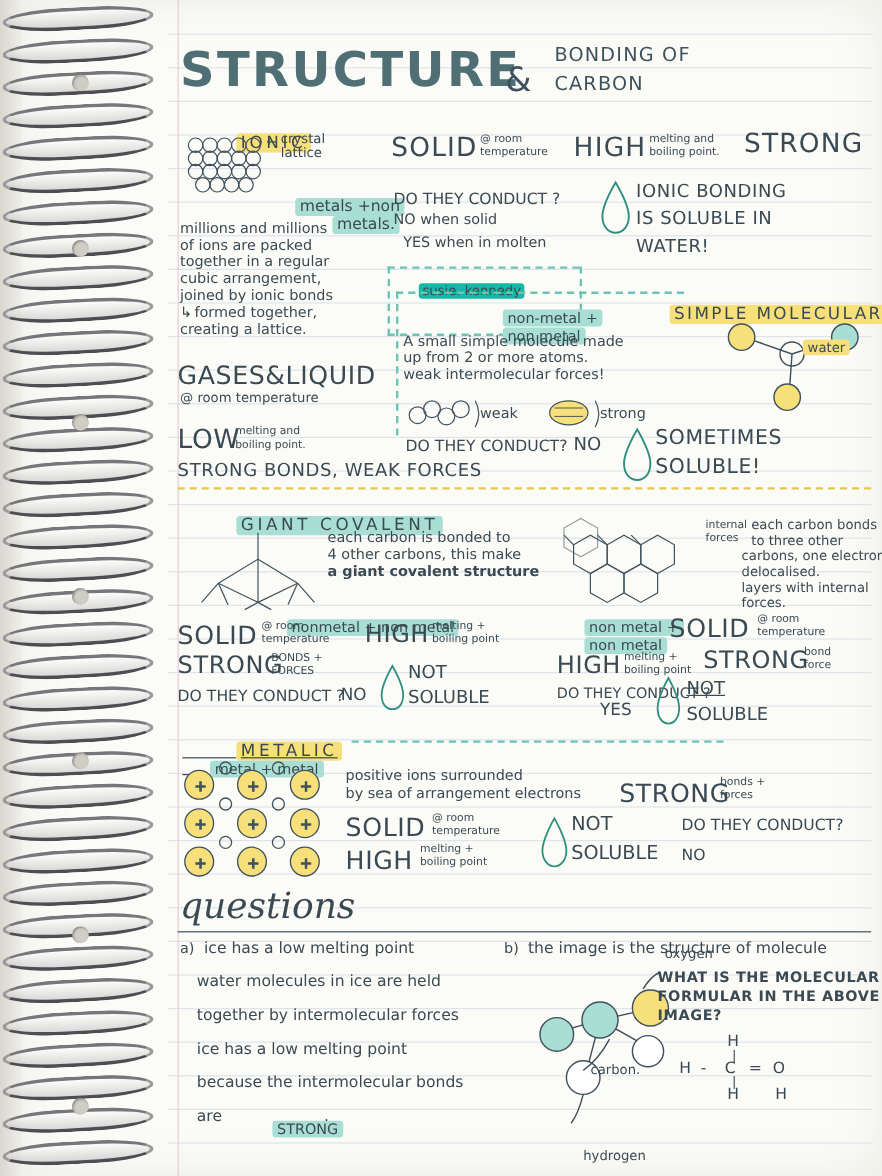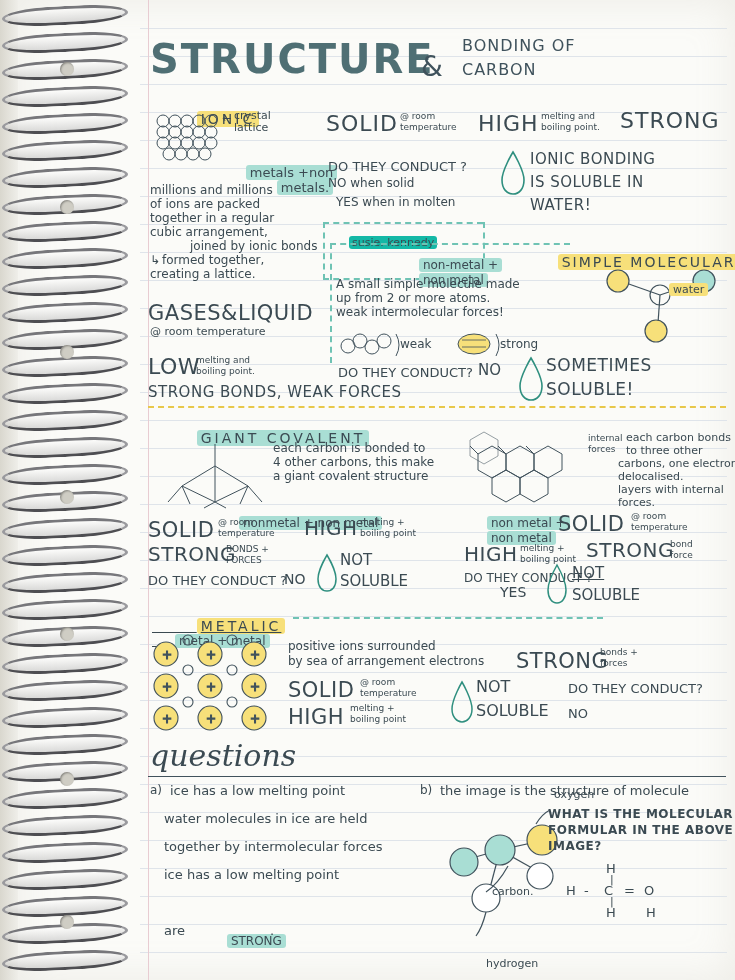--- a/index.html
+++ b/index.html
@@ -188,21 +188,21 @@
       <span class="hl-green">metals +non</span>
     </div>
     <div class="t" style="left:104px;top:167px;font-size:13px;">
       <span class="hl-green">metals.</span>
     </div>
 
     <div class="t" style="left:2px;top:184px;font-size:12px;">millions and millions</div>
     <div class="t" style="left:2px;top:198px;font-size:12px;">of ions are packed</div>
     <div class="t" style="left:2px;top:212px;font-size:12px;">together in a regular</div>
     <div class="t" style="left:2px;top:226px;font-size:12px;">cubic arrangement,</div>
-    <div class="t" style="left:2px;top:240px;font-size:12px;padding-left:40px;">joined by ionic bonds</div>
+    <div class="t" style="left:2px;top:240px;font-size:12px;">joined by ionic bonds</div>
     <div class="t" style="left:2px;top:254px;font-size:12px;">↳</div>
     <div class="t" style="left:14px;top:254px;font-size:12px;">formed together,</div>
     <div class="t" style="left:2px;top:268px;font-size:12px;">creating a lattice.</div>
 
     <div class="t" style="left:178px;top:112px;font-size:22px;letter-spacing:1px;">SOLID</div>
     <div class="t" style="left:252px;top:112px;font-size:9px;">@ room</div>
     <div class="t" style="left:252px;top:123px;font-size:9px;">temperature</div>
 
     <div class="t" style="left:330px;top:112px;font-size:22px;letter-spacing:1px;">HIGH</div>
     <div class="t" style="left:393px;top:112px;font-size:9px;">melting and</div>
@@ -306,21 +306,21 @@
           <line x1="88" y1="46" x2="80" y2="64"></line>
         <line x1="55" y1="62" x2="44" y2="68"></line>
           <line x1="55" y1="62" x2="66" y2="68"></line>
         <line x1="22" y1="46" x2="55" y2="62"></line>
           <line x1="88" y1="46" x2="55" y2="62"></line>
       </g>
     </svg>
 
     <div class="t" style="left:125px;top:442px;font-size:12px;">each carbon is bonded to</div>
     <div class="t" style="left:125px;top:456px;font-size:12px;">4 other carbons, this make</div>
-    <div class="t" style="left:125px;top:470px;font-size:12px;">a giant covalent structure</div>
+    <div class="t" style="left:125px;top:470px;font-size:12px;font-weight:bold;">a giant covalent structure</div>
 
     <svg style="position:absolute;left:310px;top:432px;" width="130" height="80">
       <g stroke="#41525c" stroke-width="1" fill="none">
         <polygon points="20,22 34,14 48,22 48,38 34,46 20,38"></polygon>
         <polygon points="48,22 62,14 76,22 76,38 62,46 48,38"></polygon>
         <polygon points="76,22 90,14 104,22 104,38 90,46 76,38"></polygon>
         <polygon points="34,46 48,38 62,46 62,62 48,70 34,62"></polygon>
         <polygon points="62,46 76,38 90,46 90,62 76,70 62,62"></polygon>
         <polygon points="12,8 26,0 40,8 40,24 26,32 12,24" opacity=".55"></polygon>
         <line x1="20" y1="22" x2="12" y2="14"></line>
@@ -442,20 +442,21 @@
     <div class="t" style="left:420px;top:707px;font-size:13px;">NO</div>
 
     <div class="t cursive" style="left:2px;top:740px;font-size:30px;">questions</div>
     <div style="position:absolute;left:0px;top:776px;width:578px;height:1px;background:#41525c;"></div>
 
     <div class="t" style="left:2px;top:784px;font-size:12px;">a)</div>
     <div class="t" style="left:22px;top:784px;font-size:13px;">ice has a low melting point</div>
     <div class="t" style="left:16px;top:812px;font-size:13px;">water molecules in ice are held</div>
     <div class="t" style="left:16px;top:840px;font-size:13px;">together by intermolecular forces</div>
     <div class="t" style="left:16px;top:868px;font-size:13px;">ice has a low melting point</div>
+    <div class="t" style="left:16px;top:896px;font-size:13px;">because the intermolecular bonds</div>
     <div class="t" style="left:16px;top:924px;font-size:13px;">are</div>
     <div class="t" style="left:56px;top:922px;font-size:12px;">
       <span class="hl-green">STRONG</span>
     </div>
     <div class="t" style="left:122px;top:924px;font-size:13px;">.</div>
 
     <div class="t" style="left:272px;top:784px;font-size:12px;">b)</div>
     <div class="t" style="left:292px;top:784px;font-size:13px;">the image is the structure of molecule</div>
 
     <svg style="position:absolute;left:276px;top:806px;" width="190" height="150">

